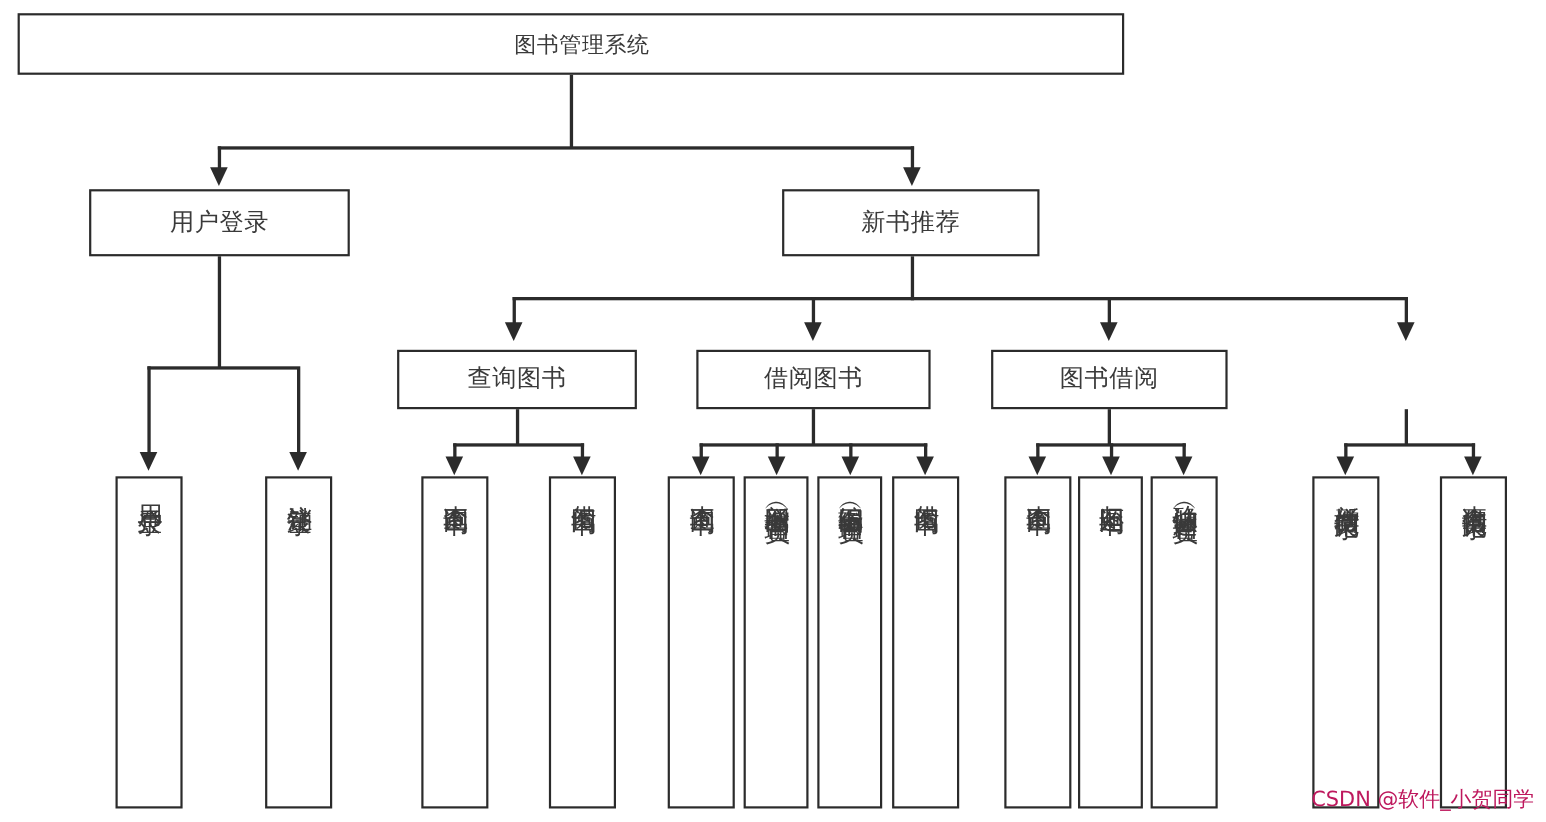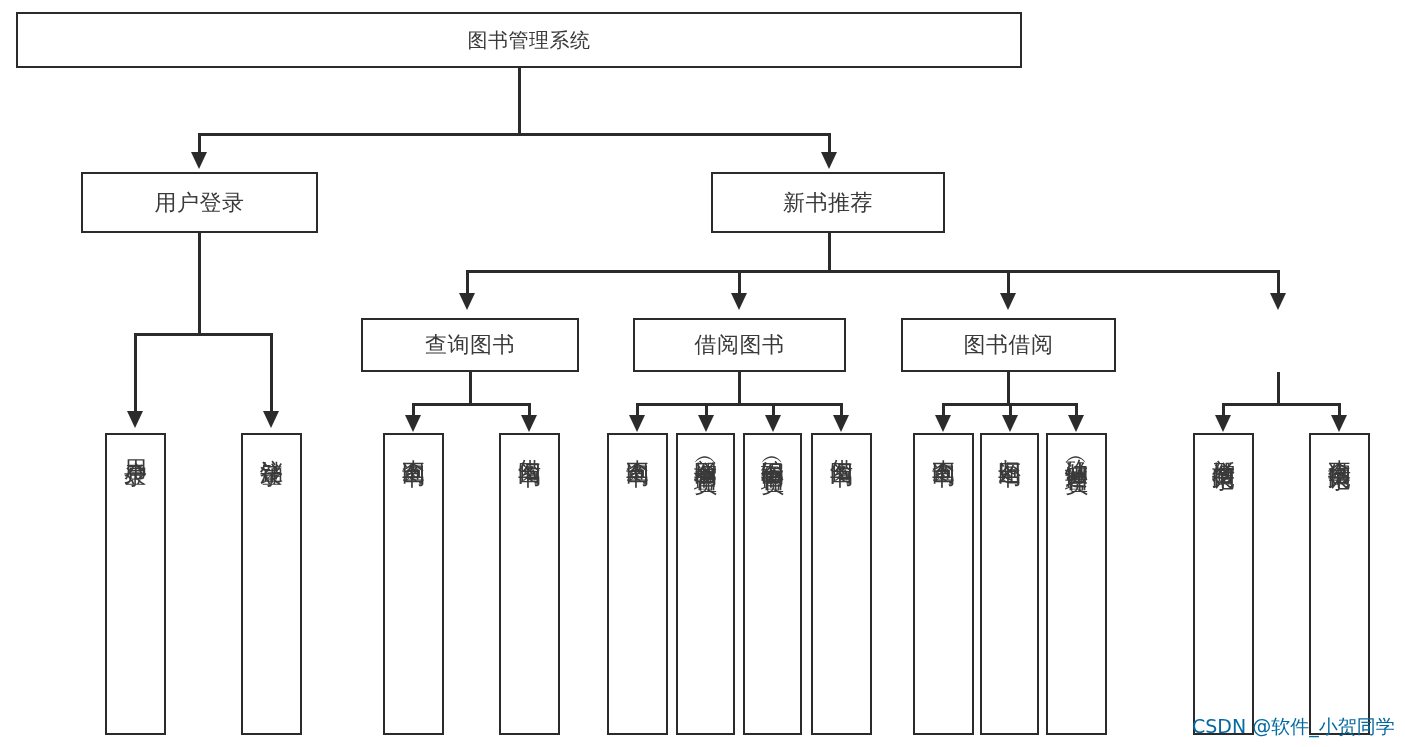--- a/index.html
+++ b/index.html
@@ -66,21 +66,21 @@
   .arrow {
     position: absolute;
     width: 0;
     height: 0;
     border-left: 8px solid transparent;
     border-right: 8px solid transparent;
     border-top: 17px solid #2b2b2b;
   }
   .watermark {
     position: absolute;
-    color: #0369a1;
+    color: #be185d;
     font-size: 19px;
     white-space: nowrap;
     pointer-events: none;
   }
 </style>
 </head>
 <body>
 
 <div id="canvas">
 

